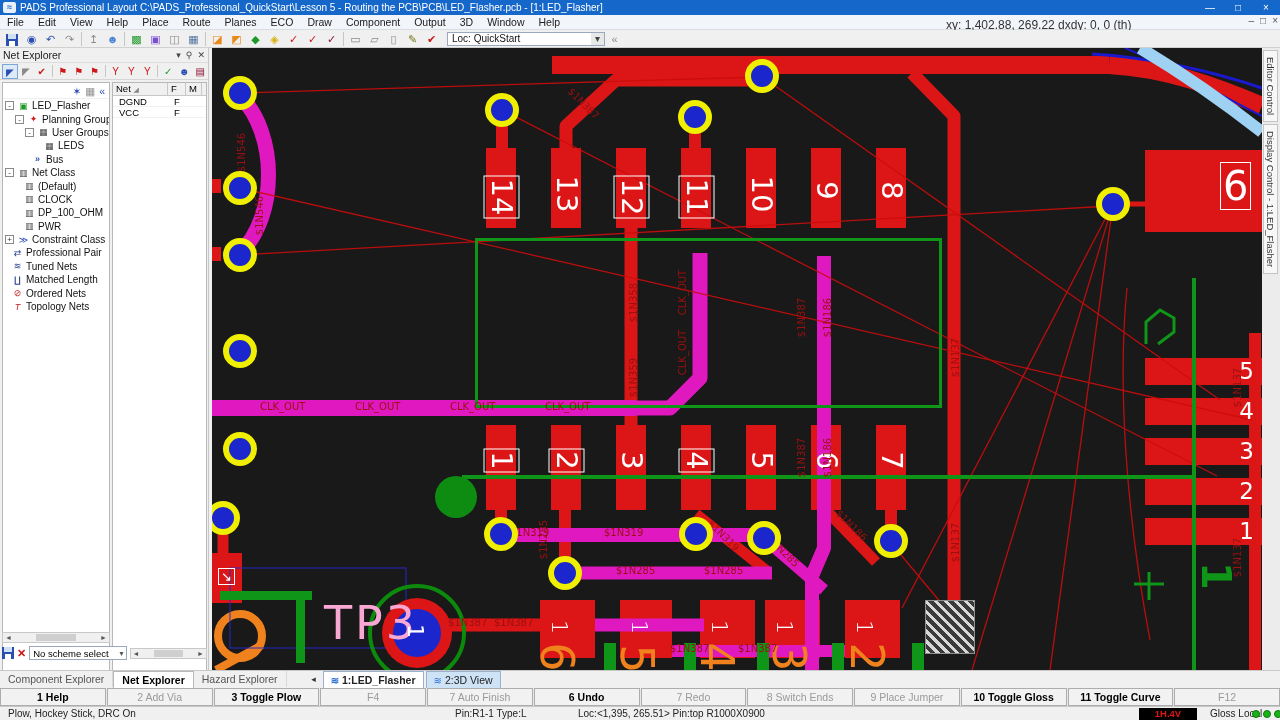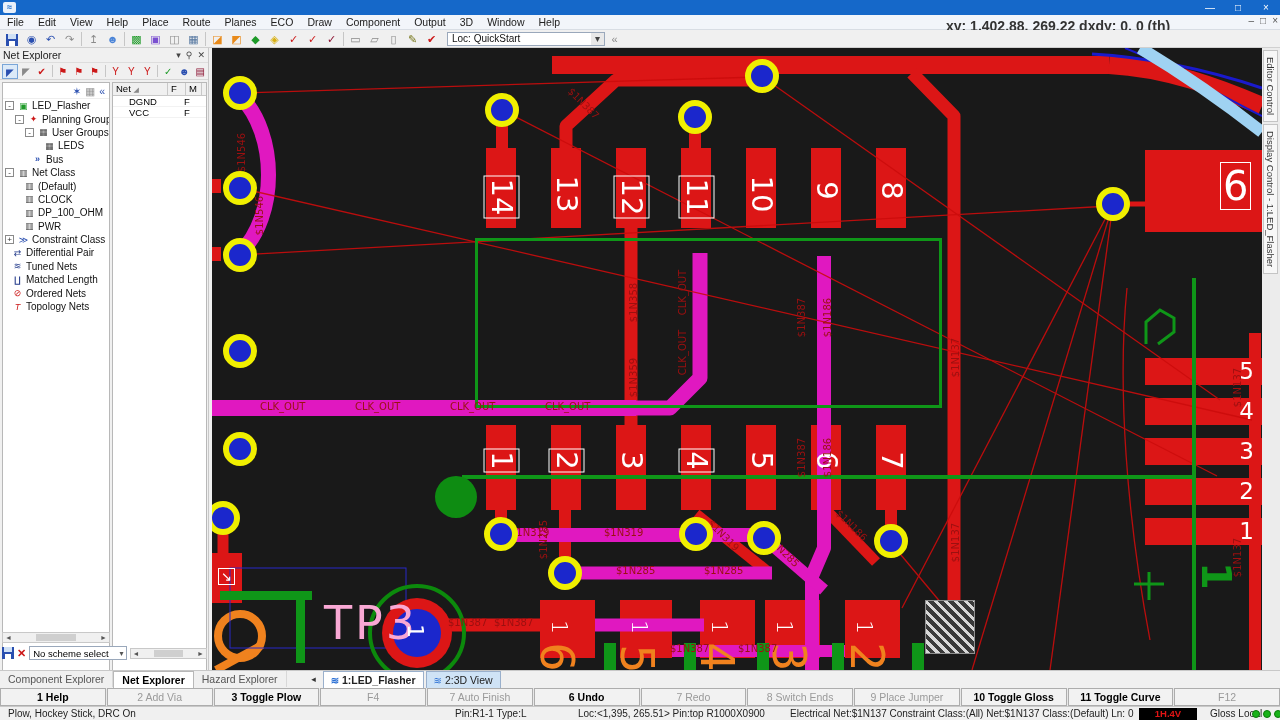--- a/index.html
+++ b/index.html
@@ -11,21 +11,21 @@
   #titlebar { position:absolute; left:0; top:0; width:1280px; height:15px; background:#1568c9;
               color:#fff; font-size:10px; display:flex; align-items:center; }
   #titlebar .appicon { width:13px; height:11px; margin:0 4px 0 3px; background:#e8f0fa;
               border-radius:2px; color:#1568c9; font-size:9px; line-height:11px; text-align:center; font-weight:bold;}
   #titlebar .wbtns { margin-left:auto; display:flex; }
   #titlebar .wbtn { width:28px; text-align:center; font-size:10px; cursor:default; }
 
   #menubar { position:absolute; left:0; top:15px; width:1280px; height:15px; background:#f2f5fa;
              border-bottom:1px solid #d8dde4; font-size:10.5px; color:#222; display:flex; align-items:center; }
   #menubar .mitem { padding:0 7px; }
-  #menubar .coords { position:absolute; left:946px; top:3px; font-size:14px; color:#333;font-weight:bold; }
+  #menubar .coords { position:absolute; left:946px; top:3px; font-size:12px; color:#333; }
   #menubar .mdi { position:absolute; right:2px; top:0; display:flex; gap:6px; color:#555; font-size:10px; }
 
   #toolbar { position:absolute; left:0; top:30px; width:1280px; height:18px; background:#f0f0f0;
              border-bottom:1px solid #d0d0d0; display:flex; align-items:center; font-size:11px; }
   .tbico { width:19px; height:16px; text-align:center; line-height:16px; font-size:11px; }
   .tbsep { width:1px; height:14px; background:#c6c6c6; margin:0 2px; }
   .floppy { width:12px; height:12px; margin:2px 4px 0 6px; background:#2a4fb0; position:relative; }
   .floppy:before { content:""; position:absolute; left:2px; top:0; width:8px; height:5px; background:#cfe0f5; }
   .floppy:after  { content:""; position:absolute; left:3px; top:7px; width:6px; height:5px; background:#fff; }
   #loccombo { width:158px; height:14px; background:#fff; border:1px solid #9aa8bb; margin-left:6px;
@@ -50,21 +50,21 @@
               padding-right:4px; border-bottom:1px solid #eee; }
   .trow { height:13.4px; display:flex; align-items:center; white-space:nowrap; font-size:10px; color:#111; }
   .exp { width:9px; height:9px; border:1px solid #8a8a8a; font-size:8px; line-height:7px; text-align:center;
          margin-right:3px; color:#333; background:#fff; flex:0 0 auto;}
   .ticon { width:13px; text-align:center; margin-right:2px; font-size:9px; flex:0 0 auto;}
   #listwrap { position:absolute; left:112px; top:34px; width:95px; height:596px; background:#fff;
               border:1px solid #b8b8b8; font-size:9.5px; }
   .lhead { display:flex; height:13px; background:#f0f0f0; border-bottom:1px solid #c8c8c8; }
   .lhead div { border-right:1px solid #c8c8c8; padding-left:3px; }
   .lrow { display:flex; height:11px; border-bottom:1px solid #f2f2f2;}
-  .lrow div { padding-left:16px; }
+  .lrow div { padding-left:6px; }
   .col-net{width:55px;} .col-f{width:18px;} .col-m{width:16px;}
   #panelbottom { position:absolute; left:2px; bottom:2px; width:205px; height:36px; }
   .mini-sb { height:11px; background:#f0f0f0; border:1px solid #c8c8c8; display:flex; align-items:center;
              justify-content:space-between; font-size:7px; color:#555; padding:0 2px;}
   .mini-sb .thumb { width:40%; height:7px; background:#cfcfcf; }
   #schemerow { display:flex; align-items:center; gap:3px; margin-top:3px; }
   #schemecombo { width:98px; height:14px; background:#fff; border:1px solid #9aa8bb; font-size:9.5px;
                  display:flex; align-items:center; padding-left:3px; }
   #schemecombo .arrow{ margin-left:auto; color:#555; font-size:8px; padding-right:2px;}
 
@@ -113,20 +113,21 @@
   #statusbar span { position:absolute; top:1px; white-space:nowrap; }
   #layerbadge { position:absolute; left:1139px; top:1px; width:58px; height:12px; background:#000;
                 color:#e01414; font-size:9.5px; text-align:center; line-height:12px; font-weight:bold;}
   .dot { position:absolute; top:3px; width:8px; height:8px; border-radius:50%; background:#19b219; border:1px solid #0a7a0a;}
 </style>
 </head>
 <body>
 
 <div id="titlebar">
   <div class="appicon">≈</div>
+  <div>PADS Professional Layout  C:\PADS_Professional_QuickStart\Lesson 5 - Routing the PCB\PCB\LED_Flasher.pcb - [1:LED_Flasher]</div>
   <div class="wbtns">
     <div class="wbtn">—</div>
     <div class="wbtn">□</div>
     <div class="wbtn close">×</div>
   </div>
 </div>
 
 <div id="menubar">
   <span class="mitem">File</span>
   <span class="mitem">Edit</span>
@@ -261,21 +262,21 @@
       <span class="ticon" style="color:#444">▥</span>
       <span>PWR</span>
     </div>
     <div class="trow" style="padding-left:2px">
       <span class="exp">+</span>
       <span class="ticon" style="color:#2a4fb0">≫</span>
       <span>Constraint Class</span>
     </div>
     <div class="trow" style="padding-left:8px">
       <span class="ticon" style="color:#223a8a">⇄</span>
-      <span>Differential Pair</span>
+      <span>Professional Pair</span>
     </div>
     <div class="trow" style="padding-left:8px">
       <span class="ticon" style="color:#223a8a">≋</span>
       <span>Tuned Nets</span>
     </div>
     <div class="trow" style="padding-left:8px">
       <span class="ticon" style="color:#223a8a">∐</span>
       <span>Matched Length</span>
     </div>
     <div class="trow" style="padding-left:8px">
@@ -568,19 +569,18 @@
   <div class="fkey">9 Place Jumper</div>
   <div class="fkey on">10 Toggle Gloss</div>
   <div class="fkey on">11 Toggle Curve</div>
   <div class="fkey">F12</div>
 </div>
 
 <div id="statusbar">
   <span style="left:8px">Plow, Hockey Stick, DRC On</span>
   <span style="left:455px">Pin:R1-1 Type:L</span>
   <span style="left:578px">Loc:&lt;1,395, 265.51&gt; Pin:top R1000X0900</span>
-  <span style="left:790px">Electrical Net:$1N137 Constraint Class:(All) Net:$1N137 Class:(Default) Ln: 0</span>
   <div id="layerbadge">1H.4V</div>
   <span style="left:1210px">Gloss Local</span>
   <div class="dot" style="left:1252px"></div>
   <div class="dot" style="left:1263px"></div>
   <div class="dot" style="left:1274px"></div>
 </div>
 
 </body></html>

